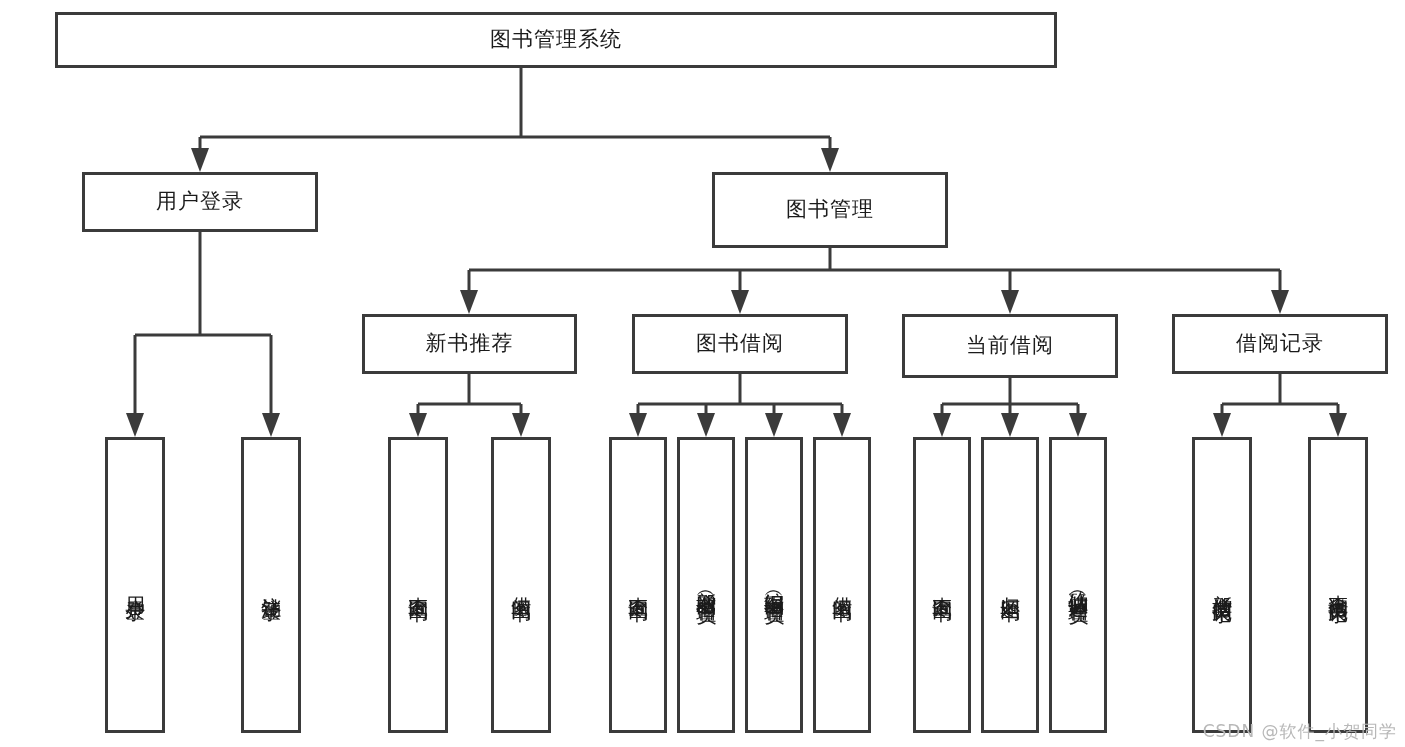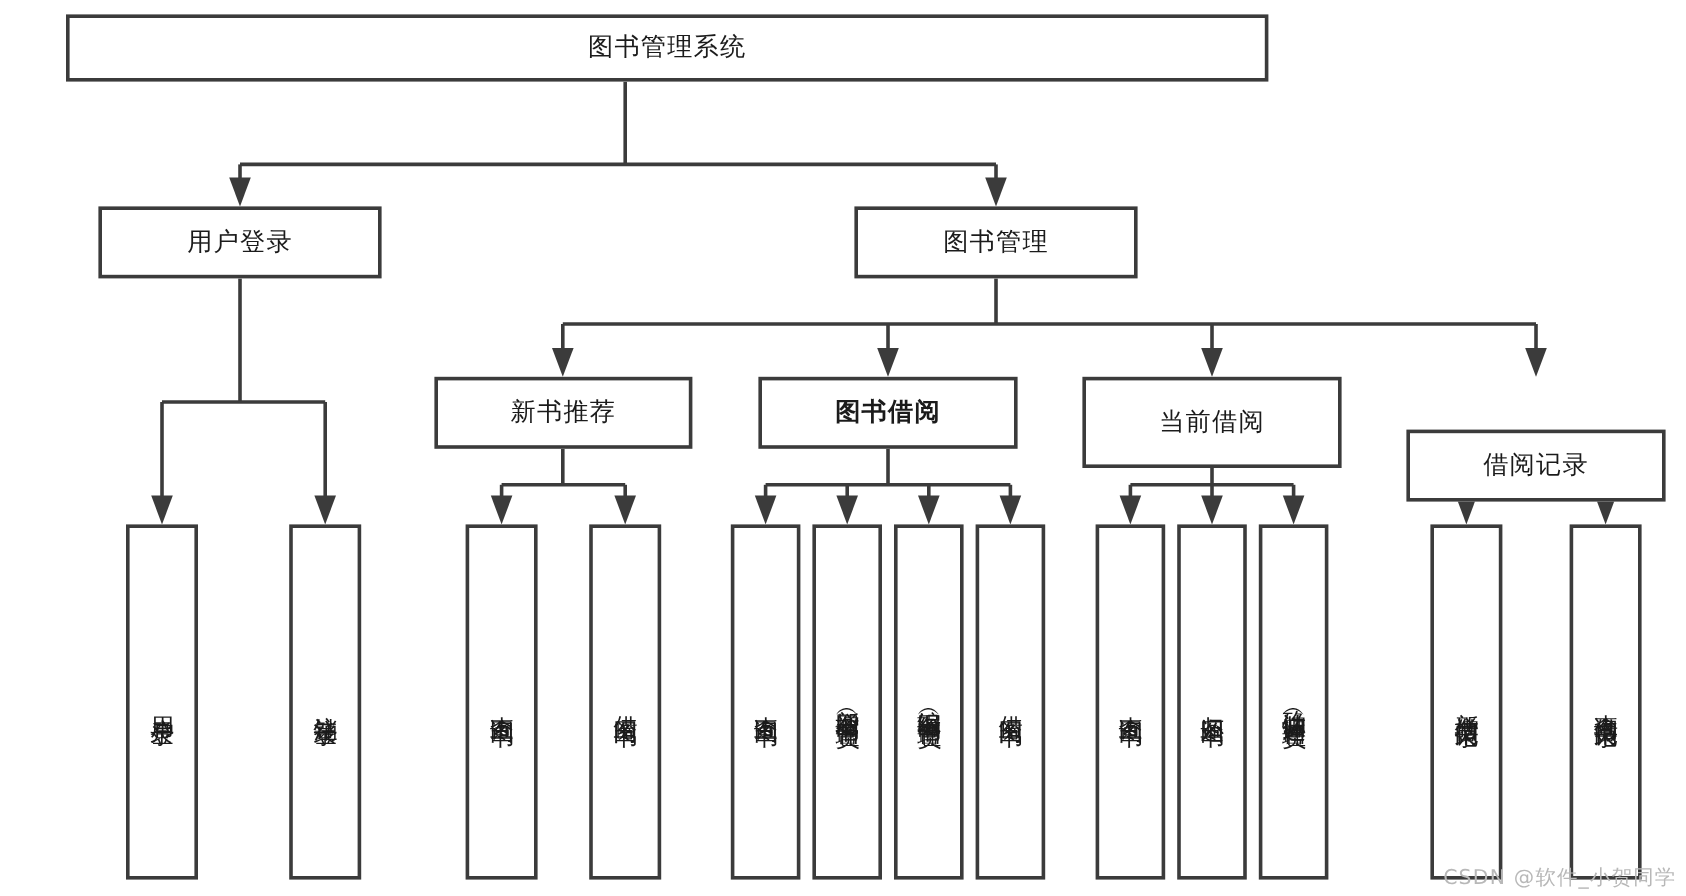--- a/index.html
+++ b/index.html
@@ -147,37 +147,37 @@
   </svg>
 
   <div class="node h root" style="left:20px; top:12px; width:1002px; height:56px;margin-left:35px;">
     <span>图书管理系统</span>
   </div>
 
   <div class="node h" style="left:82px; top:172px; width:236px; height:60px;">
     <span>用户登录</span>
   </div>
 
-  <div class="node h" style="left:712px; top:172px; width:236px; height:60px;">
+  <div class="node h" style="left:712px; top:172px; width:236px; height:76px;">
     <span>图书管理</span>
   </div>
 
   <div class="node h" style="left:362px; top:314px; width:215px; height:60px;">
     <span>新书推荐</span>
   </div>
 
-  <div class="node h" style="left:632px; top:314px; width:216px; height:60px;font-weight:bold;">
+  <div class="node h" style="left:632px; top:314px; width:216px; height:60px;">
     <span>图书借阅</span>
   </div>
 
-  <div class="node h" style="left:902px; top:314px; width:216px; height:76px;">
+  <div class="node h" style="left:902px; top:314px; width:216px; height:64px;">
     <span>当前借阅</span>
   </div>
 
-  <div class="node h" style="left:1172px; top:314px; width:216px; height:60px;margin-top:44px;">
+  <div class="node h" style="left:1172px; top:314px; width:216px; height:60px;">
     <span>借阅记录</span>
   </div>
 
   <div class="node v" style="left:105px; top:437px; width:60px; height:296px;">
     <span class="vtext">用户登录</span>
   </div>
   <div class="node v" style="left:241px; top:437px; width:60px; height:296px;">
     <span class="vtext">注销登录</span>
   </div>
 

